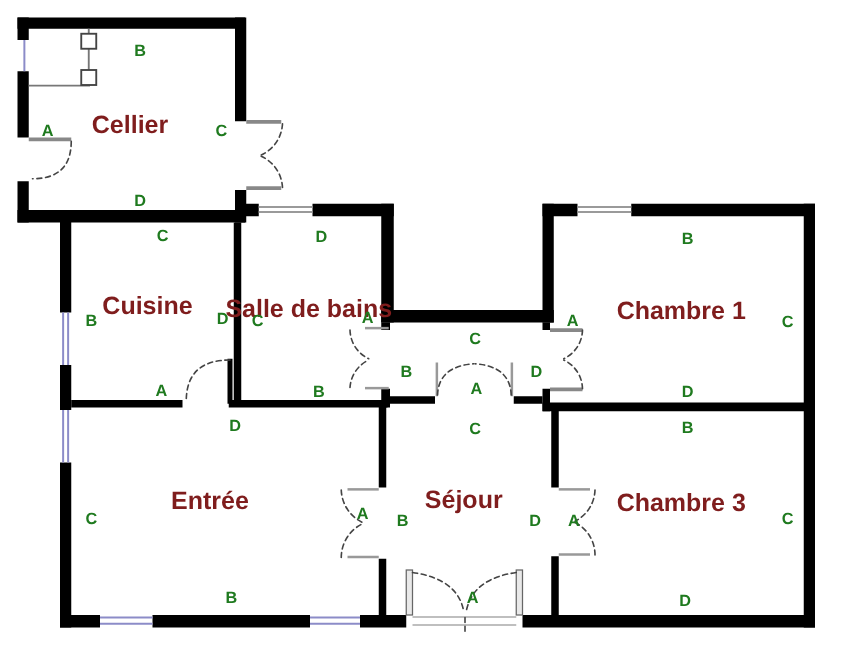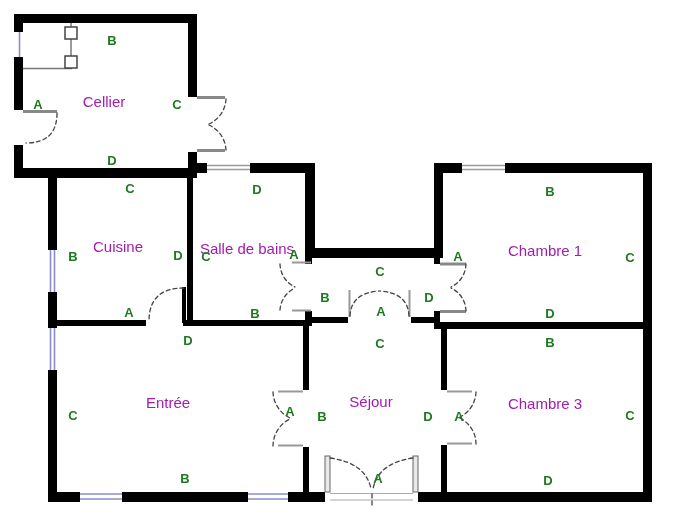--- a/index.html
+++ b/index.html
@@ -11,22 +11,22 @@
   .leaf{stroke:#888888;stroke-width:3;}
   .jamb{stroke:#999999;stroke-width:2;}
   .win-b{stroke:#8c8cc8;stroke-width:1.6;}
   .win-g{stroke:#9a9a9a;stroke-width:1.6;}
   .sill{stroke:#aaaaaa;stroke-width:1.2;}
   .closet-line{stroke:#777777;stroke-width:1.5;}
   .closet-sq{fill:#ffffff;stroke:#444444;stroke-width:1.5;}
   .door-leaf-rect{fill:#e9e9e9;stroke:#666666;stroke-width:1;}
   .lbl{position:absolute;transform:translate(-50%,-50%);font-size:13px;font-weight:700;
        color:#1f7a1f;white-space:nowrap;z-index:3;}
-  .room{position:absolute;transform:translate(-50%,-50%);font-size:15px;font-weight:400;
-        color:#a21caf;white-space:nowrap;z-index:2;}
+  .room{position:absolute;transform:translate(-50%,-50%);font-size:20px;font-weight:700;
+        color:#7f1d1d;white-space:nowrap;z-index:2;}
 </style>
 </head>
 <body>
 
 <div id="plan">
 
   <svg width="677" height="525" viewBox="0 0 677 525">
 
     <g>
       <rect class="wl" x="14" y="14" width="182" height="9"></rect>

